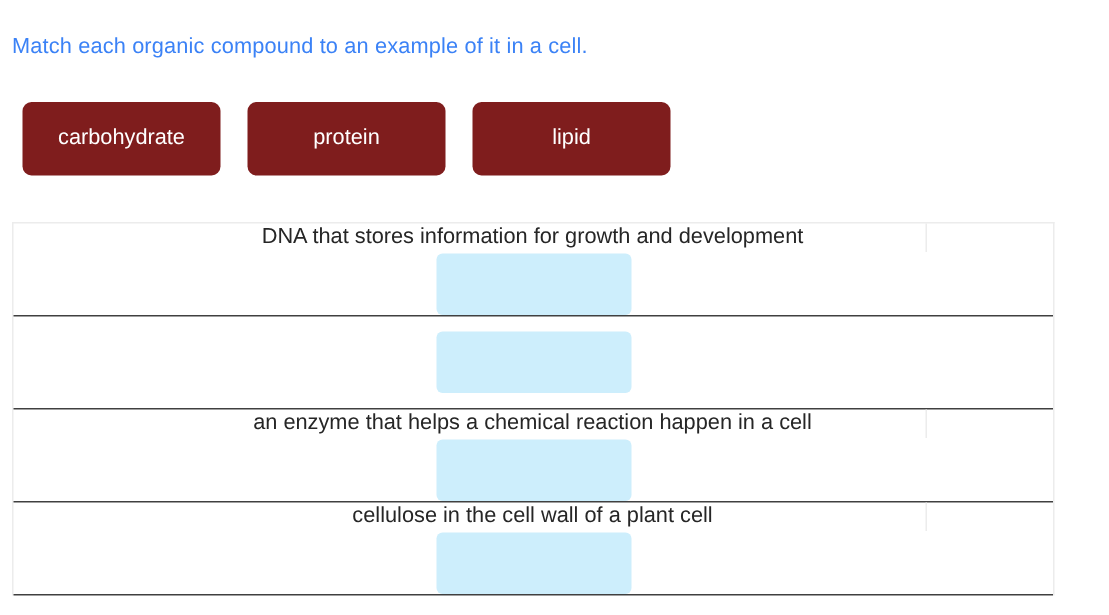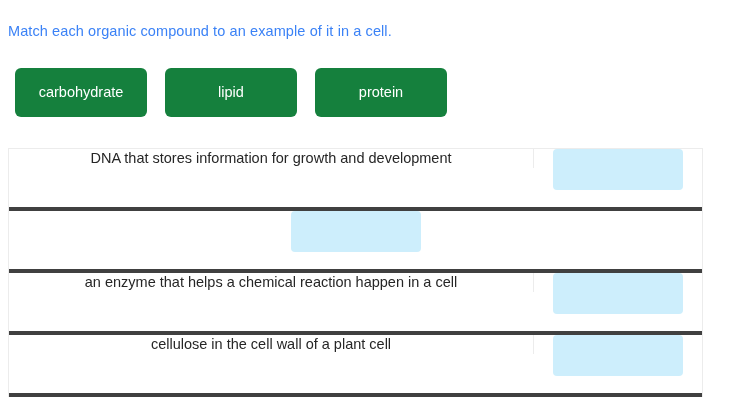--- a/index.html
+++ b/index.html
@@ -33,21 +33,21 @@
     top: 68px;
     display: flex;
     flex-direction: row;
     align-items: flex-start;
   }
 
   .choice-chip {
     width: 132px;
     height: 49px;
     box-sizing: border-box;
-    background: #15803d;
+    background: #7f1d1d;
     border: none;
     border-radius: 6px;
     color: #ffffff;
     font-family: "Liberation Sans", sans-serif;
     font-size: 14.5px;
     line-height: 49px;
     text-align: center;
     margin-right: 18px;
     padding: 0;
     cursor: grab;
@@ -63,24 +63,24 @@
     top: 148px;
     width: 695px;
     border: 1px solid #ececec;
     border-bottom: none;
     box-sizing: border-box;
     background: #ffffff;
   }
 
   .match-row {
     display: flex;
-    flex-direction: row;
-    align-items: flex-start;
+    flex-direction: column;
+    align-items: center;
     height: 62px;
-    border-bottom: 4px solid #404040;
+    border-bottom: 1px solid #404040;
     box-sizing: border-box;
   }
 
   .prompt-cell {
     width: 525px;
     box-sizing: border-box;
     display: flex;
     align-items: center;
     justify-content: center;
     border-right: 1px solid #ececec;
@@ -111,22 +111,22 @@
     border-radius: 4px;
   }
 </style>
 </head>
 <body>
 
 <div id="prompt-heading">Match each organic compound to an example of it in a cell.</div>
 
 <div id="choice-bank">
   <button class="choice-chip">carbohydrate</button>
+  <button class="choice-chip">protein</button>
   <button class="choice-chip">lipid</button>
-  <button class="choice-chip">protein</button>
 </div>
 
 <div id="match-table">
 
   <div class="match-row">
     <div class="prompt-cell">
       <span class="prompt-text">DNA that stores information for growth and development</span>
     </div>
     <div class="answer-cell">
       <div class="drop-zone"></div>

